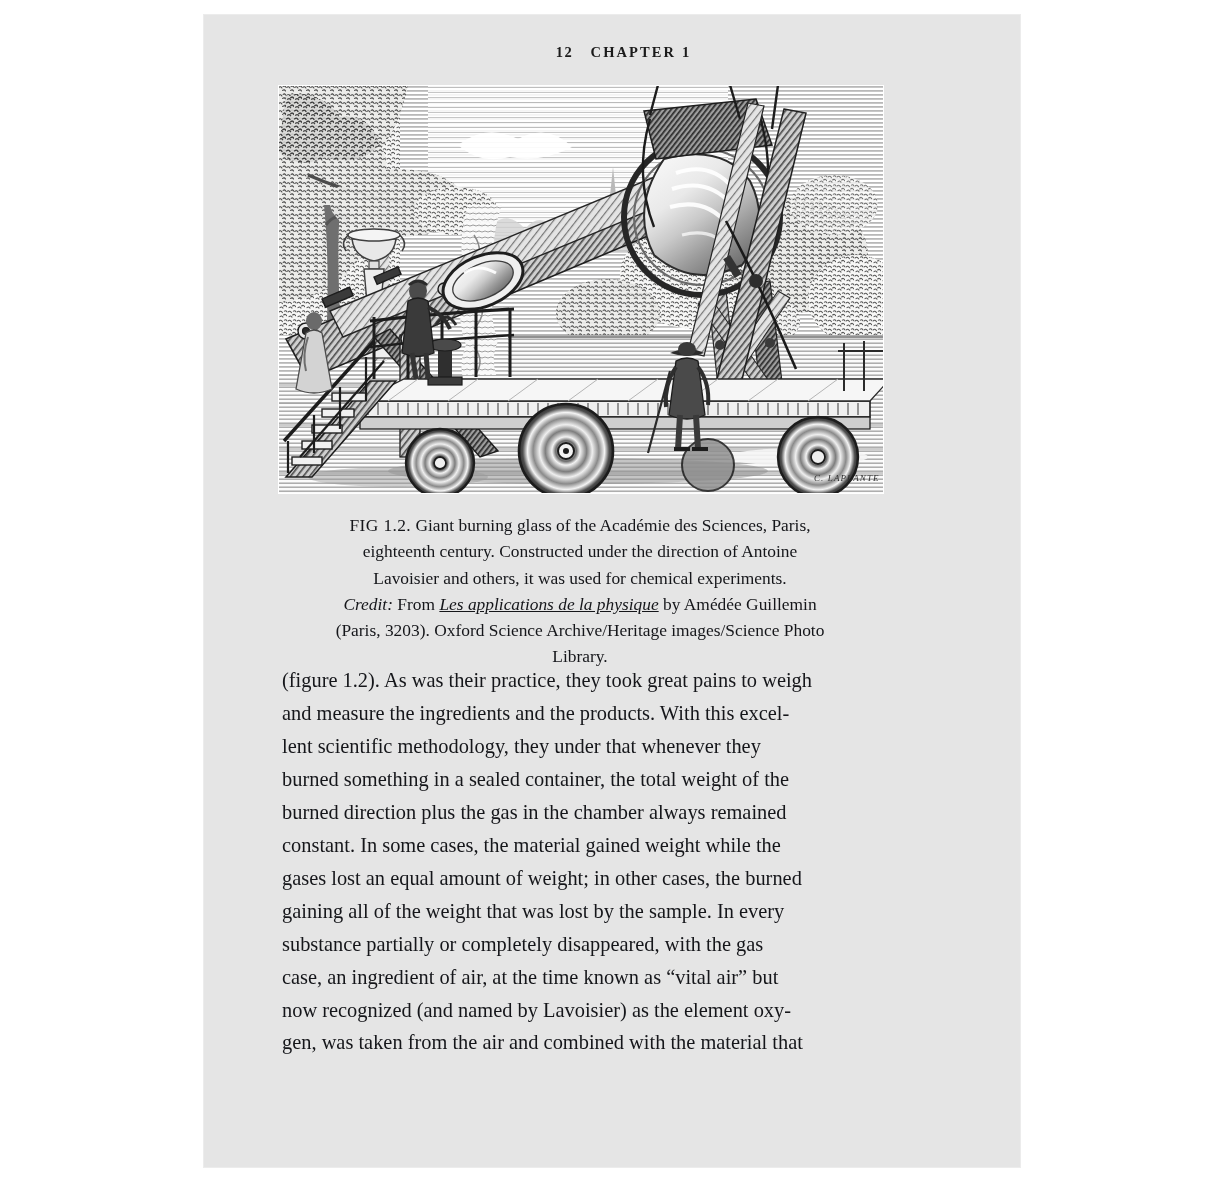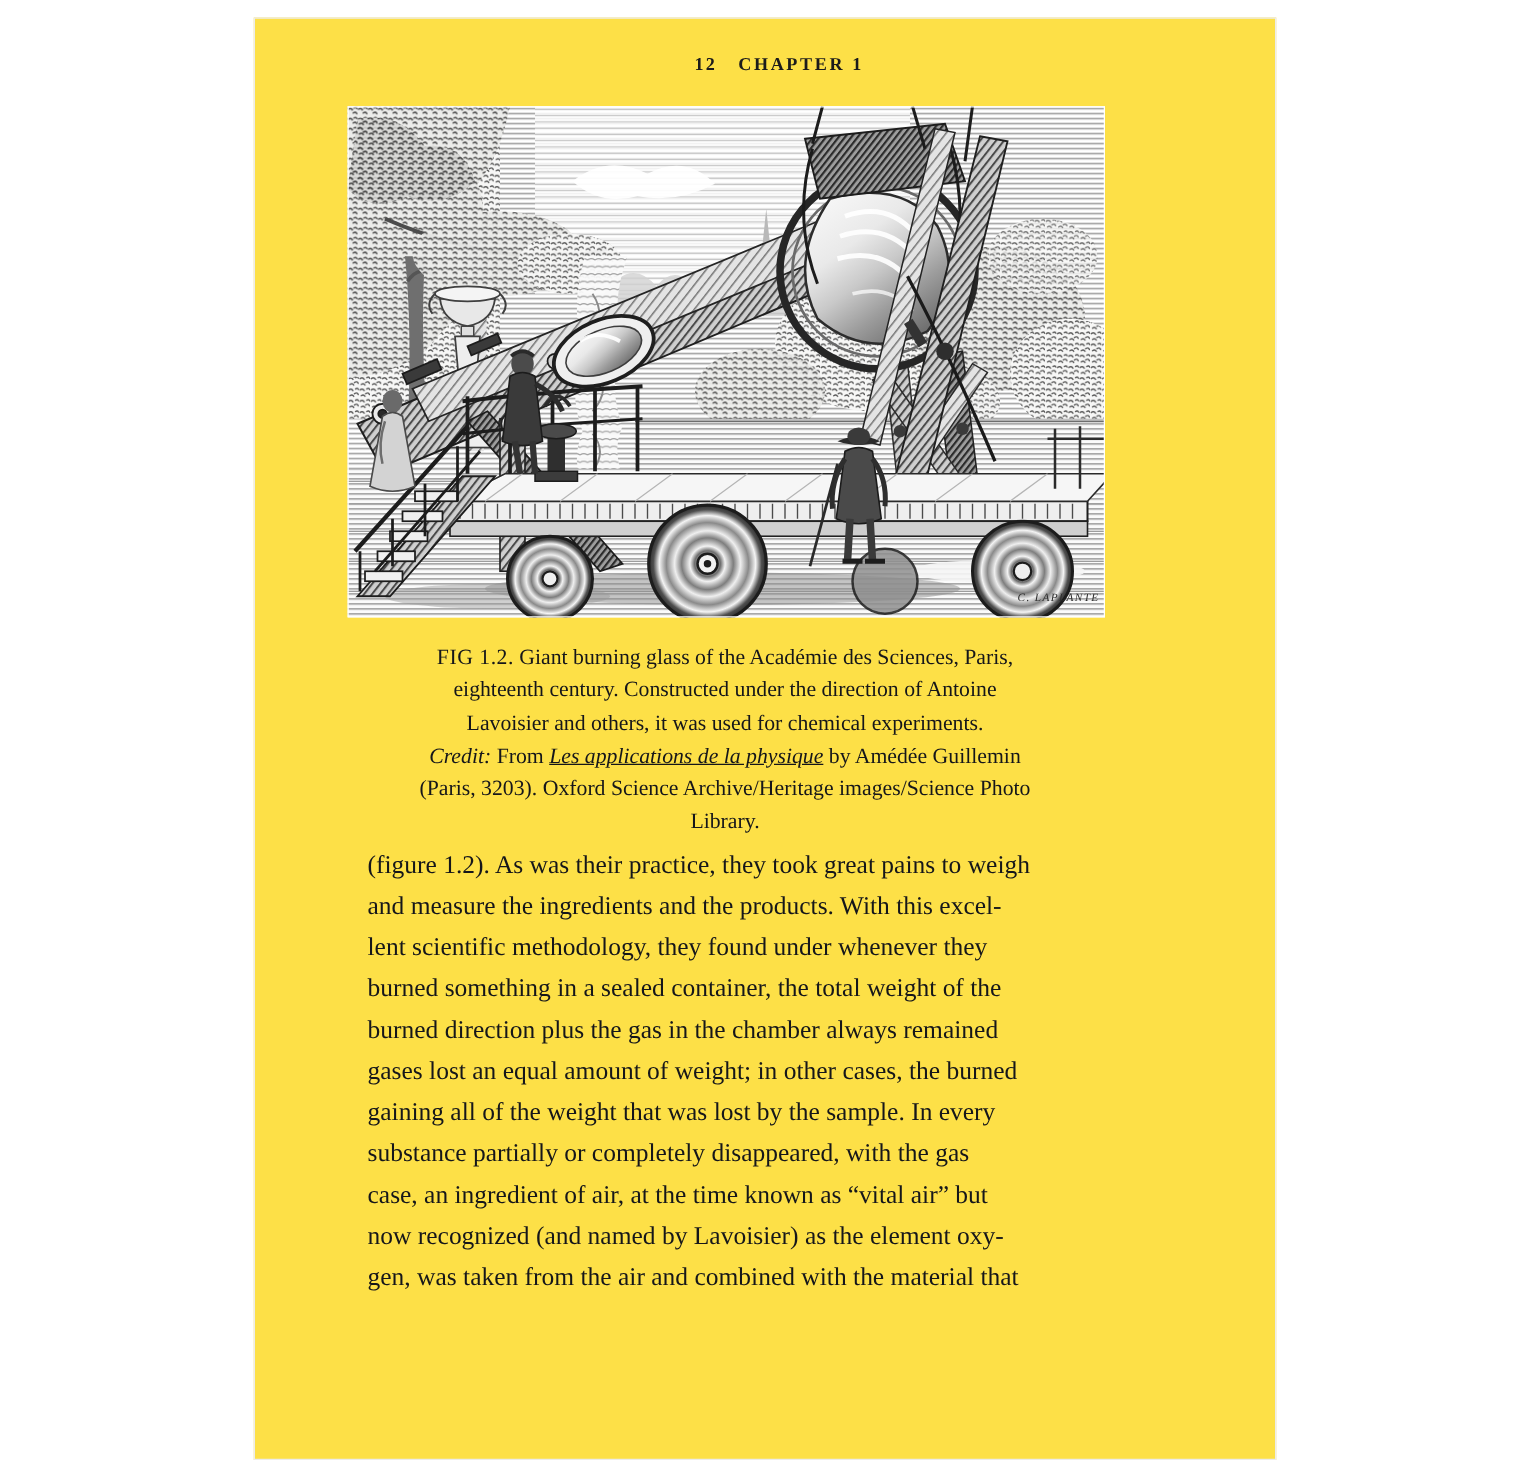--- a/index.html
+++ b/index.html
@@ -13,21 +13,21 @@
     overflow: hidden;
     font-family: "Liberation Serif", "DejaVu Serif", serif;
   }
 
   .page-sheet {
     position: absolute;
     left: 203px;
     top: 14px;
     width: 818px;
     height: 1154px;
-    background: #fde047;
+    background: #e5e5e5;
     border: 1px solid #ececec;
     box-sizing: border-box;
   }
 
   
   .running-head {
     position: absolute;
     left: 0;
     top: 12px;
     width: 100%;
@@ -97,21 +97,21 @@
     top: 645px;
     width: 604px;
     font-family: "Liberation Serif", "DejaVu Serif", serif;
     font-size: 20.4px;
     line-height: 1.615;
     color: #15161a;
     text-align: justify;
     text-align-last: left;
     hyphens: manual;
   }
-  .body-copy p { margin: 16px; }
+  .body-copy p { margin: 4px; }
   .body-line {
     display: block;
     white-space: pre;
   }
 </style>
 </head>
 <body>
 
 <div class="page-sheet">
 
@@ -417,23 +417,24 @@
       <span class="caption-line"><span class="cred-label">Credit:</span> <span>From </span><span class="work-title">Les applications de la physique</span><span> by Amédée Guillemin</span></span>
       <span class="caption-line">(Paris, 3203). Oxford Science Archive/Heritage images/Science Photo</span>
       <span class="caption-line">Library.</span>
     </div>
   </div>
 
   <div class="body-copy">
     <p>
       <span class="body-line">(figure 1.2). As was their practice, they took great pains to weigh</span>
       <span class="body-line">and measure the ingredients and the products. With this excel-</span>
-      <span class="body-line">lent scientific methodology, they found under whenever they</span>
+      <span class="body-line">lent scientific methodology, they under that whenever they</span>
       <span class="body-line">burned something in a sealed container, the total weight of the</span>
       <span class="body-line">burned direction plus the gas in the chamber always remained</span>
+      <span class="body-line">constant. In some cases, the material gained weight while the</span>
       <span class="body-line">gases lost an equal amount of weight; in other cases, the burned</span>
       <span class="body-line">gaining all of the weight that was lost by the sample. In every</span>
       <span class="body-line">substance partially or completely disappeared, with the gas</span>
       <span class="body-line">case, an ingredient of air, at the time known as “vital air” but</span>
       <span class="body-line">now recognized (and named by Lavoisier) as the element oxy-</span>
       <span class="body-line">gen, was taken from the air and combined with the material that</span>
     </p>
   </div>
 
 </div>

